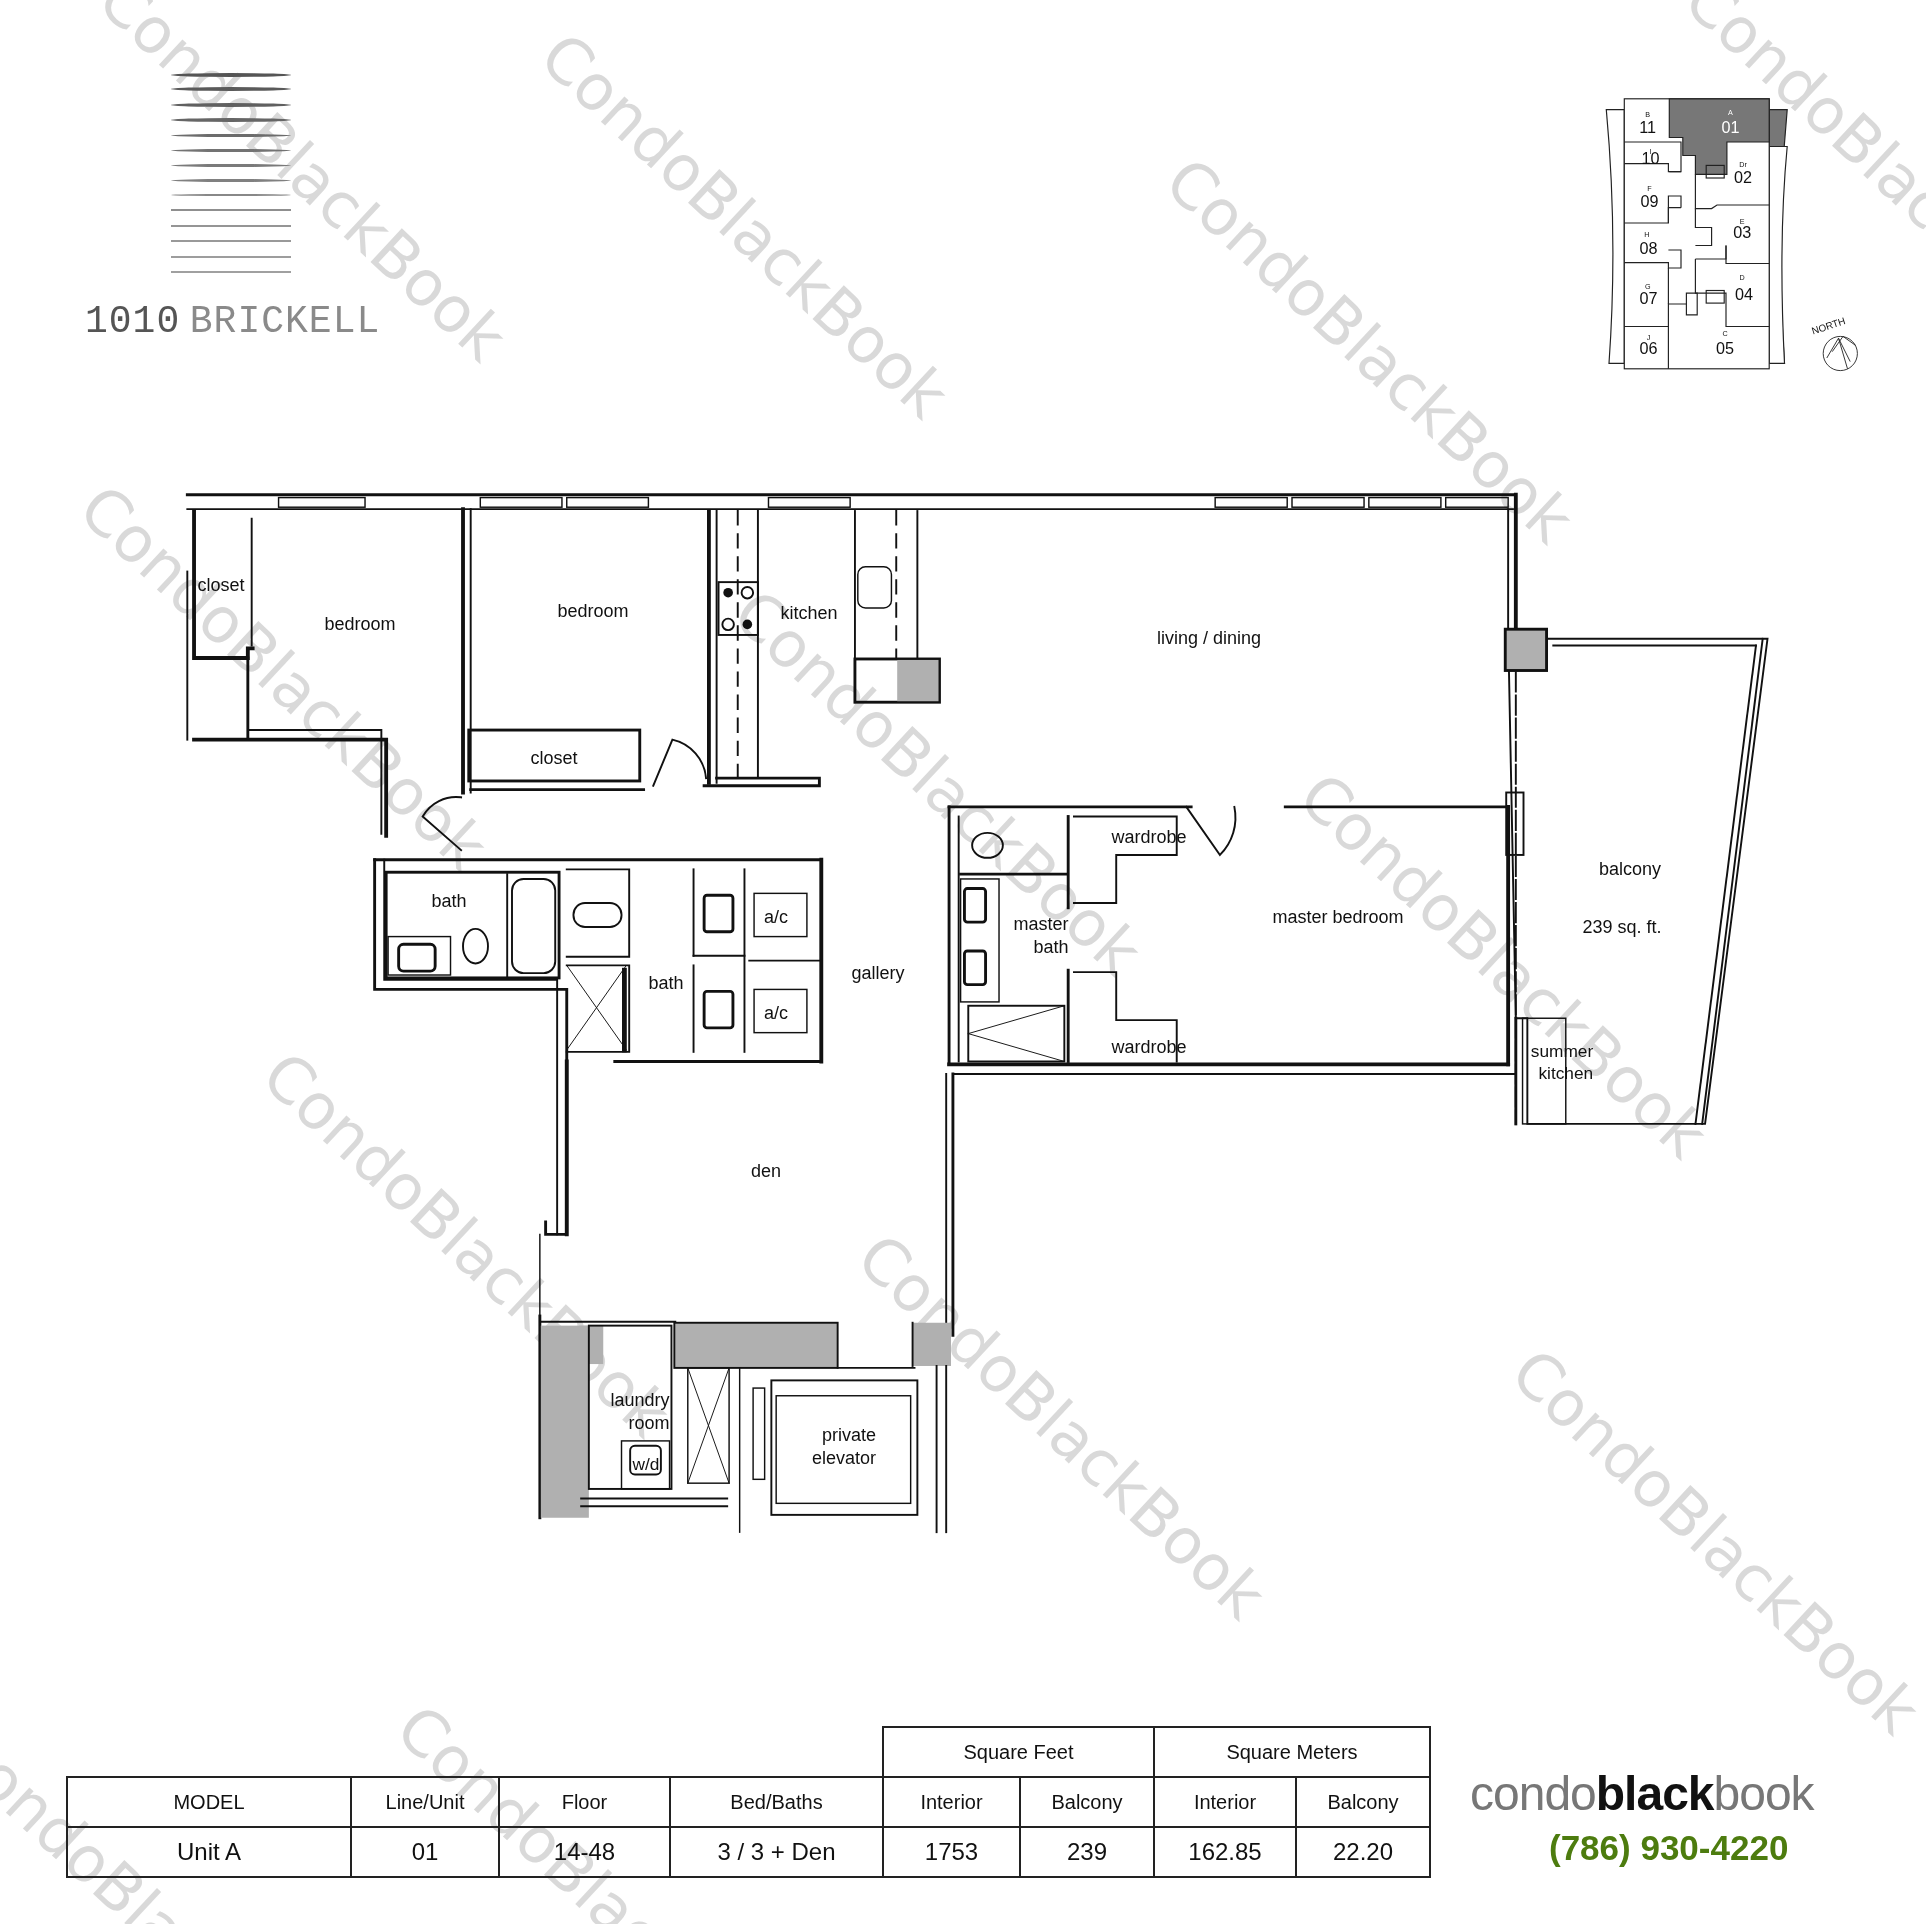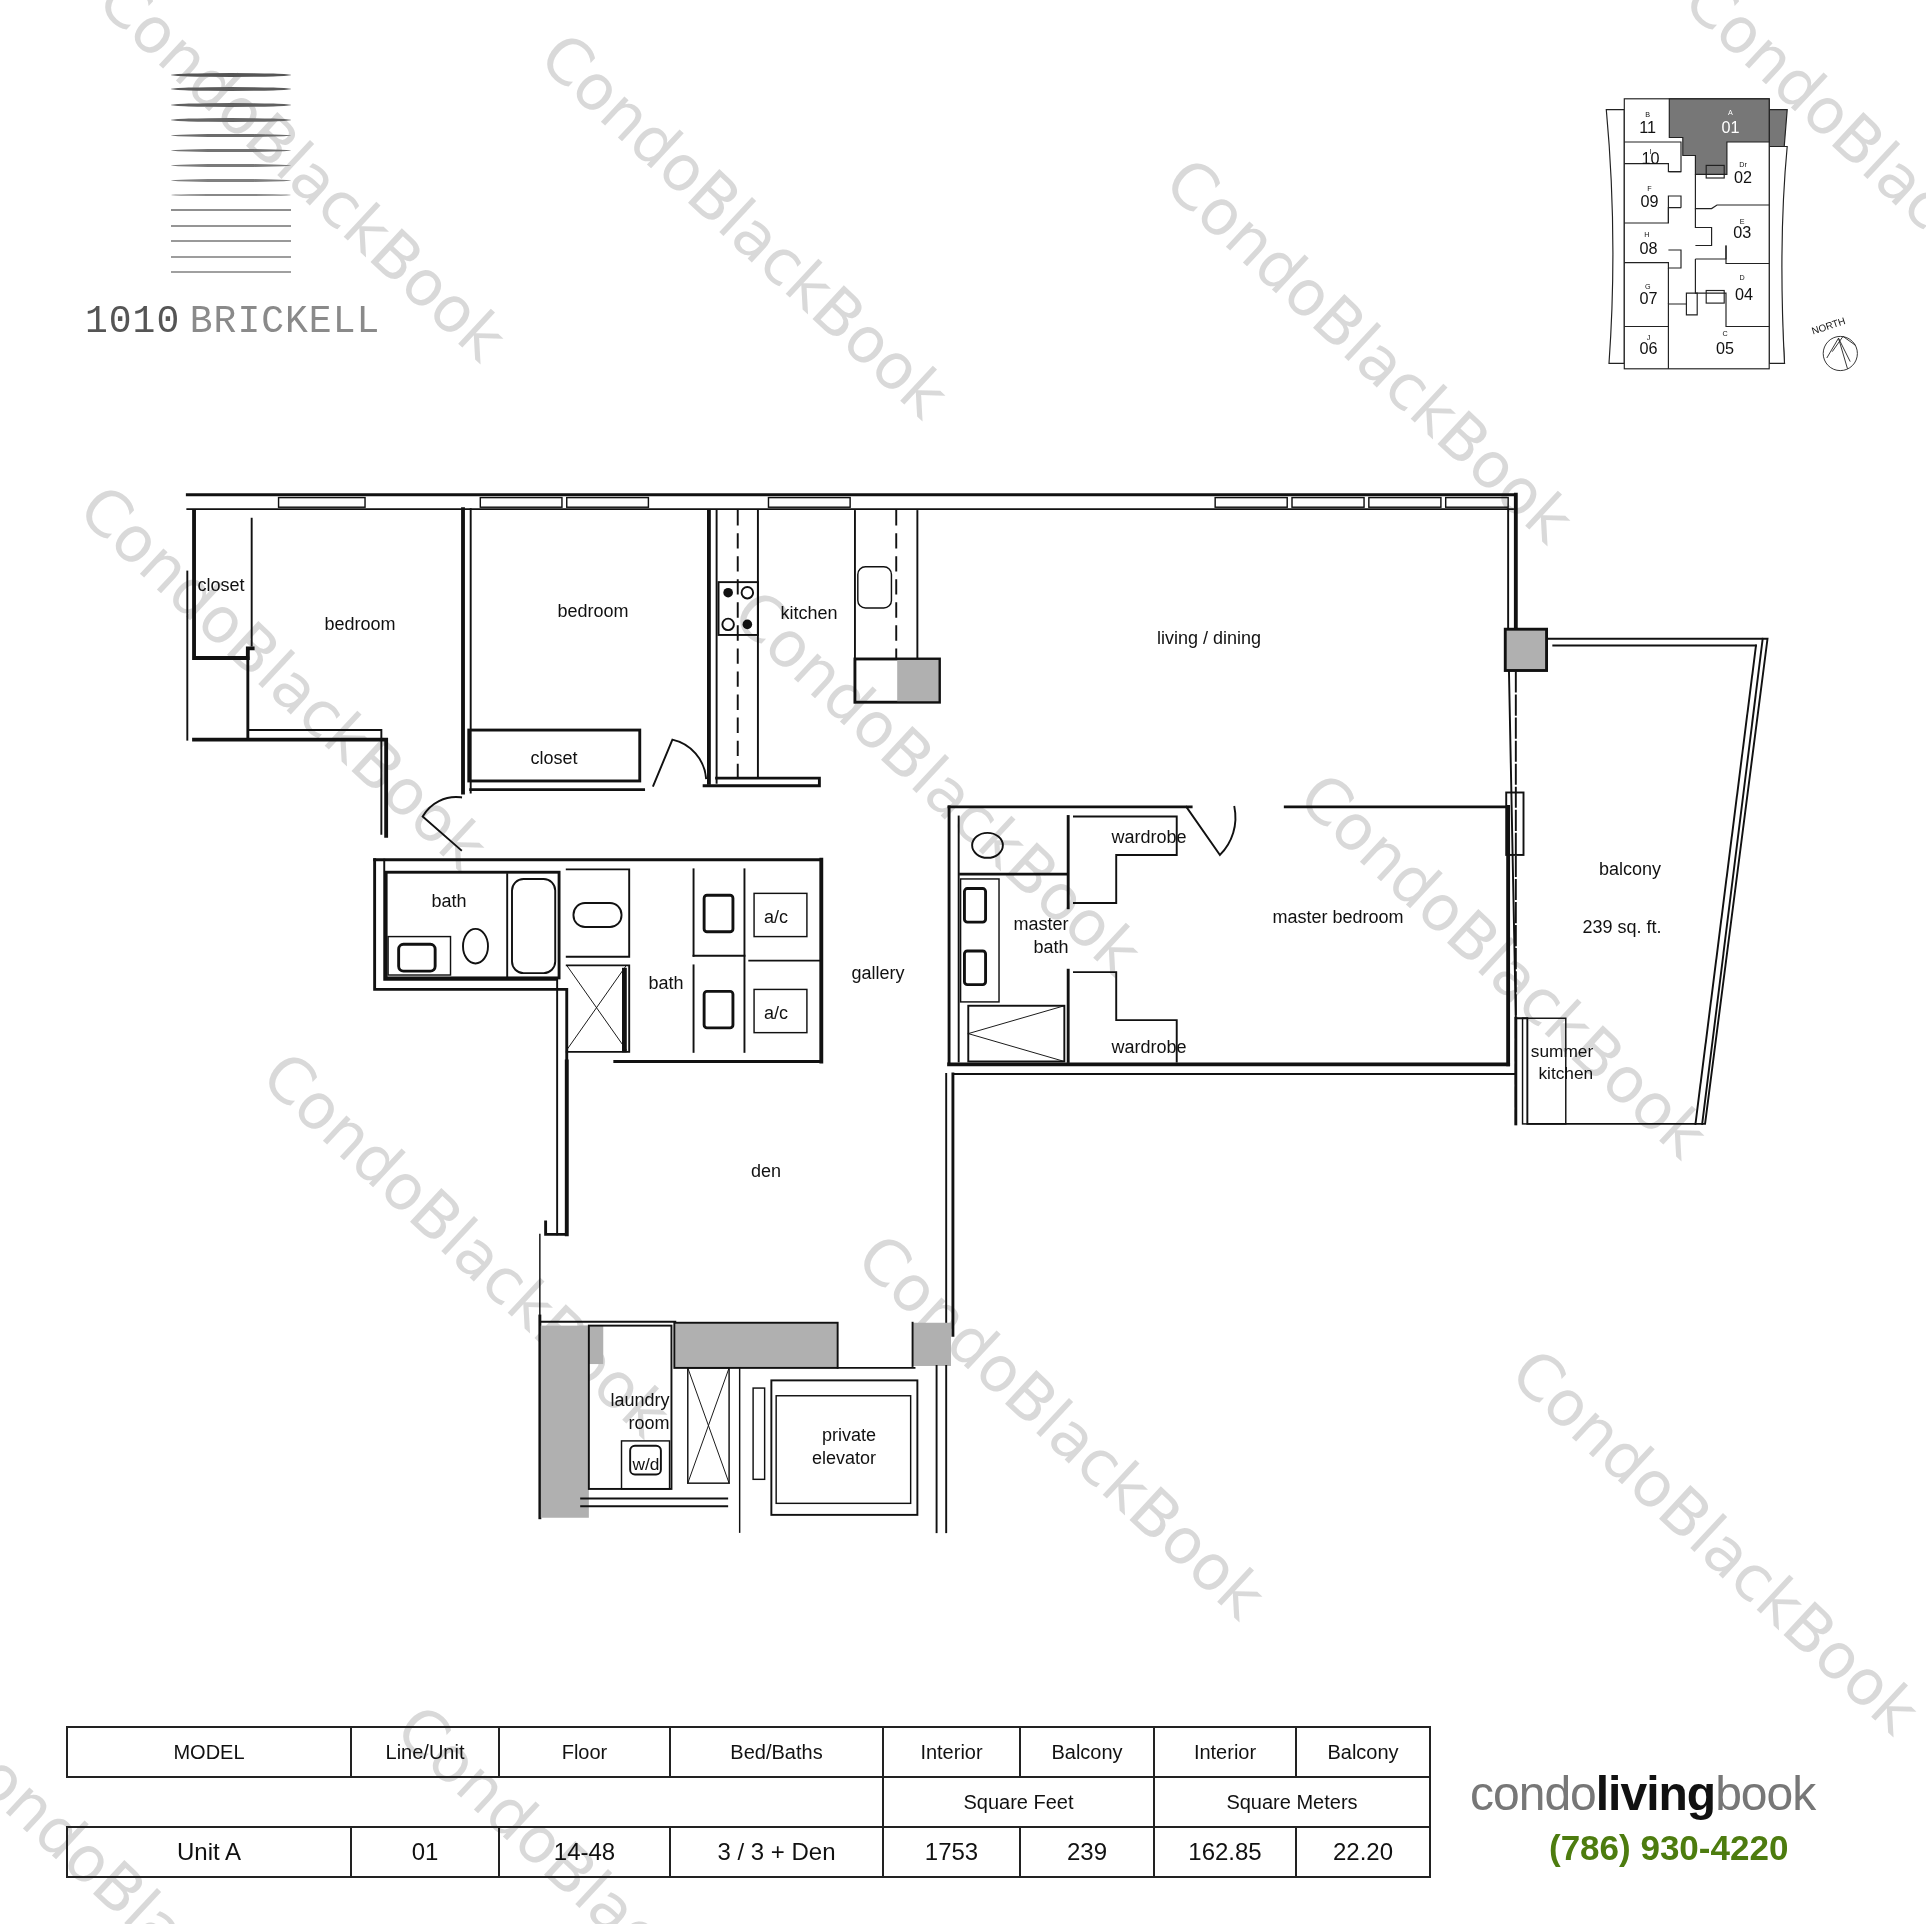--- a/index.html
+++ b/index.html
@@ -319,47 +319,47 @@
       <col style="width:148px">
       <col style="width:171px">
       <col style="width:213px">
     <col style="width:137px">
       <col style="width:134px">
       <col style="width:142px">
       <col style="width:134px">
   </colgroup>
   <tbody>
       <tr>
+    <td class="blank"></td>
+        <td class="blank"></td>
+        <td class="blank"></td>
+        <td class="blank"></td>
+    <td colspan="2">Square Feet</td>
+    <td colspan="2">Square Meters</td>
+  </tr>
+  <tr>
     <td>MODEL</td>
     <td>Line/Unit</td>
     <td>Floor</td>
     <td>Bed/Baths</td>
     <td>Interior</td>
     <td>Balcony</td>
     <td>Interior</td>
     <td>Balcony</td>
-  </tr>
-  <tr>
-    <td class="blank"></td>
-        <td class="blank"></td>
-        <td class="blank"></td>
-        <td class="blank"></td>
-    <td colspan="2">Square Feet</td>
-    <td colspan="2">Square Meters</td>
   </tr>
   <tr class="val">
     <td>Unit A</td>
     <td>01</td>
     <td>14-48</td>
     <td>3 / 3 + Den</td>
     <td>1753</td>
     <td>239</td>
     <td>162.85</td>
     <td>22.20</td>
   </tr>
 </tbody>
   </table>
 
 <div class="abs cbb-logo">
-  <span class="g">condo</span><span class="b">living</span><span class="g">book</span>
+  <span class="g">condo</span><span class="b">black</span><span class="g">book</span>
 </div>
 <div class="abs cbb-phone">(786) 930-4220</div>
 
 
 </body></html>

